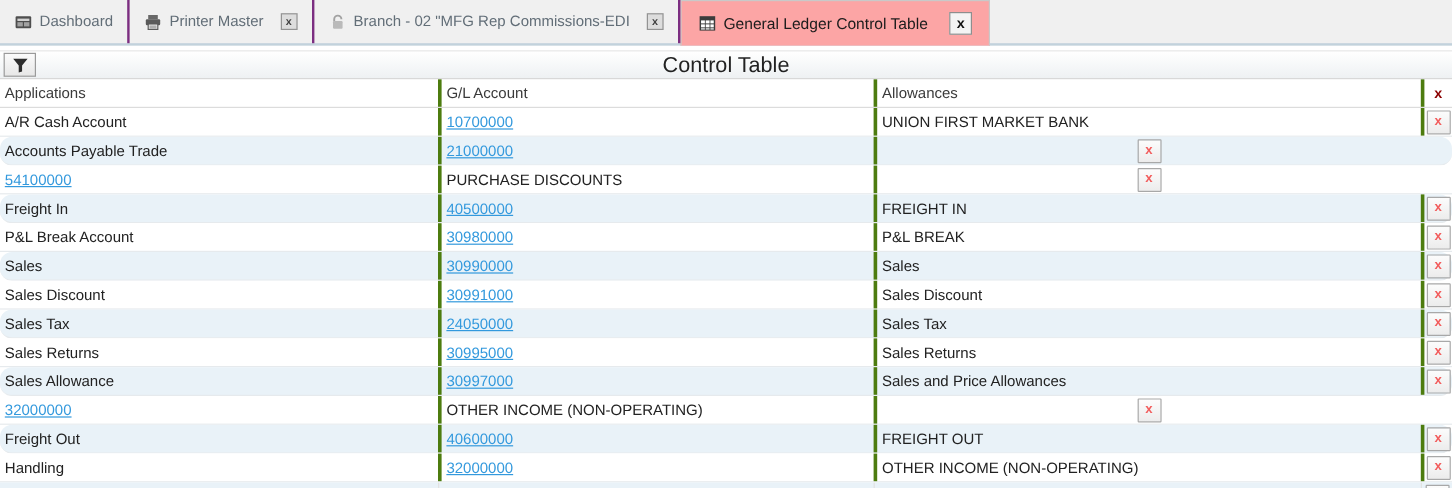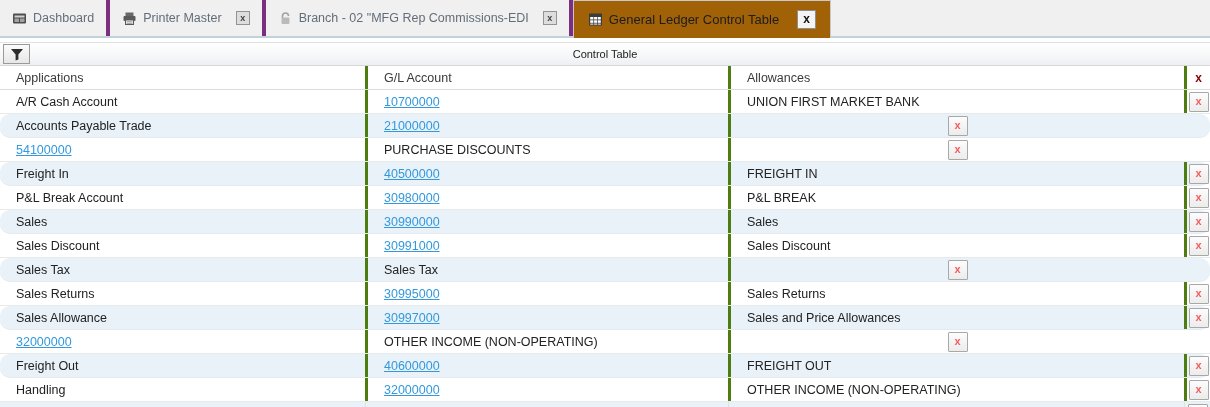--- a/index.html
+++ b/index.html
@@ -13,26 +13,26 @@
   .tabbar {
     height: 38px; width: 100%;
     background: #f0f0f0;
     border-bottom: 2px solid var(--tab-divider, #c2d2dc);
     display: flex; align-items: stretch;
   }
   .tab {
     display: flex; align-items: center;
     padding: 0 12px; gap: 6px;
     font-size: 12.5px; color: #53606b;
-    border-right: 4px solid #701a75;
+    border-right: 2px solid #701a75;
     cursor: default; white-space: nowrap;
   }
   .tab.inactive { filter: blur(0.6px); opacity: 0.9; }
   .tab.active {
-    background: #a16207; color: #1c1c1c;
+    background: #fca5a5; color: #1c1c1c;
     border: 1px solid #c9c9c9; border-bottom: none;
     margin-bottom: -2px; font-size: 13px;
     padding: 0 14px;
   }
   .tab .ticon { display: inline-flex; width: 15px; height: 15px; }
   .tab-close-sm {
     width: 14px; height: 14px; margin-left: 8px;
     border: 1px solid #8a8a8a; background: #dcdcdc;
     font-size: 9px; font-weight: bold; color: #2e2e2e;
     line-height: 12px; text-align: center; cursor: pointer;
@@ -45,41 +45,41 @@
   }
   .tabbar-filler { flex: 1; }
 
   
   .panel { margin-top: 4px; border-top: 1px solid #e2e2e2; }
   .panel-header {
     position: relative; height: 23px;
     background: linear-gradient(#ffffff, #eef1f3);
     border-bottom: 1px solid #d8d8d8;
     display: flex; align-items: center; justify-content: center;
-    font-size: 11px; color: #222;
+    font-size: 18px; color: #222;
   }
   .filter-btn {
     position: absolute; left: 3px; top: 1px;
     width: 27px; height: 20px;
     border: 1px solid #9a9a9a;
     background: linear-gradient(#fbfbfb, #e7e7e7);
     display: flex; align-items: center; justify-content: center;
     cursor: pointer;
   }
 
   
   .grid-row {
     display: grid;
     grid-template-columns: 365px 363px 456px 26px;
     align-items: center;
     height: 24px;
     border-bottom: 1px solid #e6eaed;
     font-size: 12.5px; color: #222;
   }
-  .grid-row > div { padding-left: 16px; overflow: hidden; white-space: nowrap; height: 100%; display: flex; align-items: center; }
+  .grid-row > div { padding-left: 4px; overflow: hidden; white-space: nowrap; height: 100%; display: flex; align-items: center; }
   .grid-row > div + div { border-left: 3px solid #4d7c0f; }
   .grid-row.header { color: #3a3a3a; border-bottom: 1px solid #dcdcdc; background: #fff; }
   .grid-row.alt { background: var(--alt-row, #e9f2f8); border-radius: 10px; }
   .cell-x { justify-content: center; padding-left: 0 !important; }
   .hdr-x {
     color: var(--header-x-red, #8b0000); font-weight: bold; font-size: 12px;
   }
   .gl-link { color: var(--link-blue, #3399dd); cursor: pointer; text-decoration: underline; }
   .del-btn {
     width: 20px; height: 20px;
@@ -255,20 +255,23 @@
           <span class="gl-link">30991000</span>
         </div>
     <div>Sales Discount</div>
     <div class="cell-x">
           <button class="del-btn">x</button>
         </div>
   </div>
 
   <div class="grid-row row alt">
     <div>Sales Tax</div>
+    <div>
+          <span class="gl-link">24050000</span>
+        </div>
     <div>Sales Tax</div>
     <div class="cell-x">
           <button class="del-btn">x</button>
         </div>
   </div>
 
   <div class="grid-row row">
     <div>Sales Returns</div>
     <div>
           <span class="gl-link">30995000</span>

